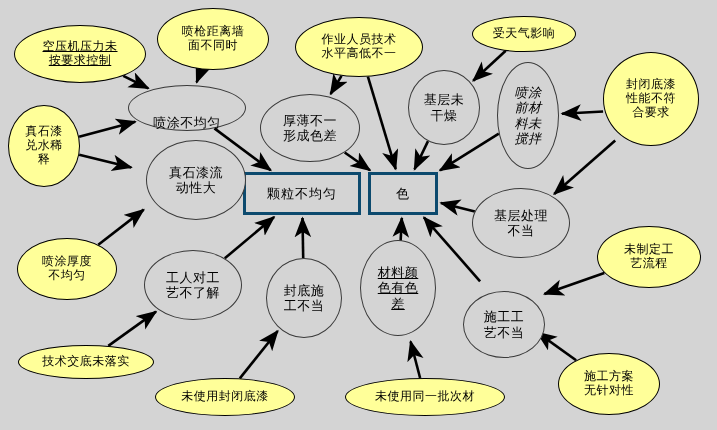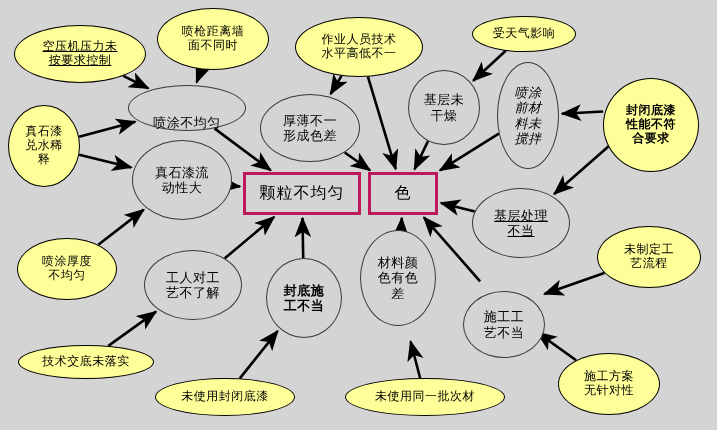--- a/index.html
+++ b/index.html
@@ -43,23 +43,23 @@
   }
   .node.sub {
     background: #d4d4d4;
     border: 1px solid #3a3a3a;
     border-radius: 50% / 50%;
     font-size: 13px;
     letter-spacing: 0.5px;
   }
   .node.effect {
     background: #d4d4d4;
-    border: 3px solid #be185d;
+    border: 3px solid #0c4a6e;
     border-radius: 0;
-    font-size: 16px;
+    font-size: 13px;
     letter-spacing: 1px;
   }
   .node span { display: block; width: 100%; }
 </style>
 </head>
 <body>
 
 <div id="canvas">
 
   <svg id="edges" width="717" height="430" viewBox="0 0 717 430">
@@ -94,49 +94,49 @@
         <line x1="604.3" y1="272.9" x2="544.4" y2="294.1"></line>
         <line x1="576.1" y1="360.3" x2="537.2" y2="332.4"></line>
         <line x1="480.1" y1="281.3" x2="423.9" y2="217.3"></line>
       </g>
   </svg>
 
   <div id="node-layer">
       <div class="node effect" style="left: 243px; top: 172px; width: 118px; height: 43px;"><span>颗粒不均匀</span></div>
       <div class="node effect" style="left: 368px; top: 172px; width: 70px; height: 43px;"><span>色</span></div>
       <div class="node sub" style="left: 128px; top: 85px; width: 118px; height: 46px; align-items: flex-end;"><span>喷涂不均匀</span></div>
-      <div class="node sub" style="left: 132px; top: 140px; width: 100px; height: 80px;"><span>真石漆流
+      <div class="node sub" style="left: 146px; top: 140px; width: 100px; height: 80px;"><span>真石漆流
 动性大</span></div>
       <div class="node sub" style="left: 260px; top: 94px; width: 100px; height: 68px;"><span>厚薄不一
 形成色差</span></div>
       <div class="node sub" style="left: 408px; top: 70px; width: 72px; height: 75px;"><span>基层未
 干燥</span></div>
       <div class="node sub" style="left: 497px; top: 62px; width: 62px; height: 107px; font-style: italic;"><span>喷涂
 前材
 料未
 搅拌</span></div>
-      <div class="node sub" style="left: 472px; top: 188px; width: 98px; height: 70px; text-decoration: underline;"><span>基层处理
+      <div class="node sub" style="left: 472px; top: 188px; width: 98px; height: 70px;"><span>基层处理
 不当</span></div>
       <div class="node sub" style="left: 144px; top: 250px; width: 98px; height: 70px;"><span>工人对工
 艺不了解</span></div>
-      <div class="node sub" style="left: 266px; top: 258px; width: 76px; height: 80px; font-weight: bold;"><span>封底施
+      <div class="node sub" style="left: 266px; top: 258px; width: 76px; height: 80px;"><span>封底施
 工不当</span></div>
-      <div class="node sub" style="left: 360px; top: 230px; width: 76px; height: 96px;"><span>材料颜
+      <div class="node sub" style="left: 360px; top: 240px; width: 76px; height: 96px; text-decoration: underline;"><span>材料颜
 色有色
 差</span></div>
       <div class="node sub" style="left: 463px; top: 291px; width: 82px; height: 67px;"><span>施工工
 艺不当</span></div>
       <div class="node cause" style="left: 14px; top: 25px; width: 132px; height: 58px; text-decoration: underline;"><span>空压机压力未
 按要求控制</span></div>
       <div class="node cause" style="left: 157px; top: 8px; width: 112px; height: 62px;"><span>喷枪距离墙
 面不同时</span></div>
       <div class="node cause" style="left: 295px; top: 17px; width: 128px; height: 60px;"><span>作业人员技术
 水平高低不一</span></div>
       <div class="node cause" style="left: 472px; top: 16px; width: 104px; height: 36px;"><span>受天气影响</span></div>
-      <div class="node cause" style="left: 603px; top: 78px; width: 96px; height: 94px; font-weight: bold;"><span>封闭底漆
+      <div class="node cause" style="left: 603px; top: 52px; width: 96px; height: 94px;"><span>封闭底漆
 性能不符
 合要求</span></div>
       <div class="node cause" style="left: 8px; top: 105px; width: 72px; height: 82px;"><span>真石漆
 兑水稀
 释</span></div>
       <div class="node cause" style="left: 17px; top: 238px; width: 100px; height: 62px;"><span>喷涂厚度
 不均匀</span></div>
       <div class="node cause" style="left: 18px; top: 345px; width: 136px; height: 34px;"><span>技术交底未落实</span></div>
       <div class="node cause" style="left: 155px; top: 378px; width: 140px; height: 38px;"><span>未使用封闭底漆</span></div>
       <div class="node cause" style="left: 345px; top: 378px; width: 160px; height: 38px;"><span>未使用同一批次材</span></div>

